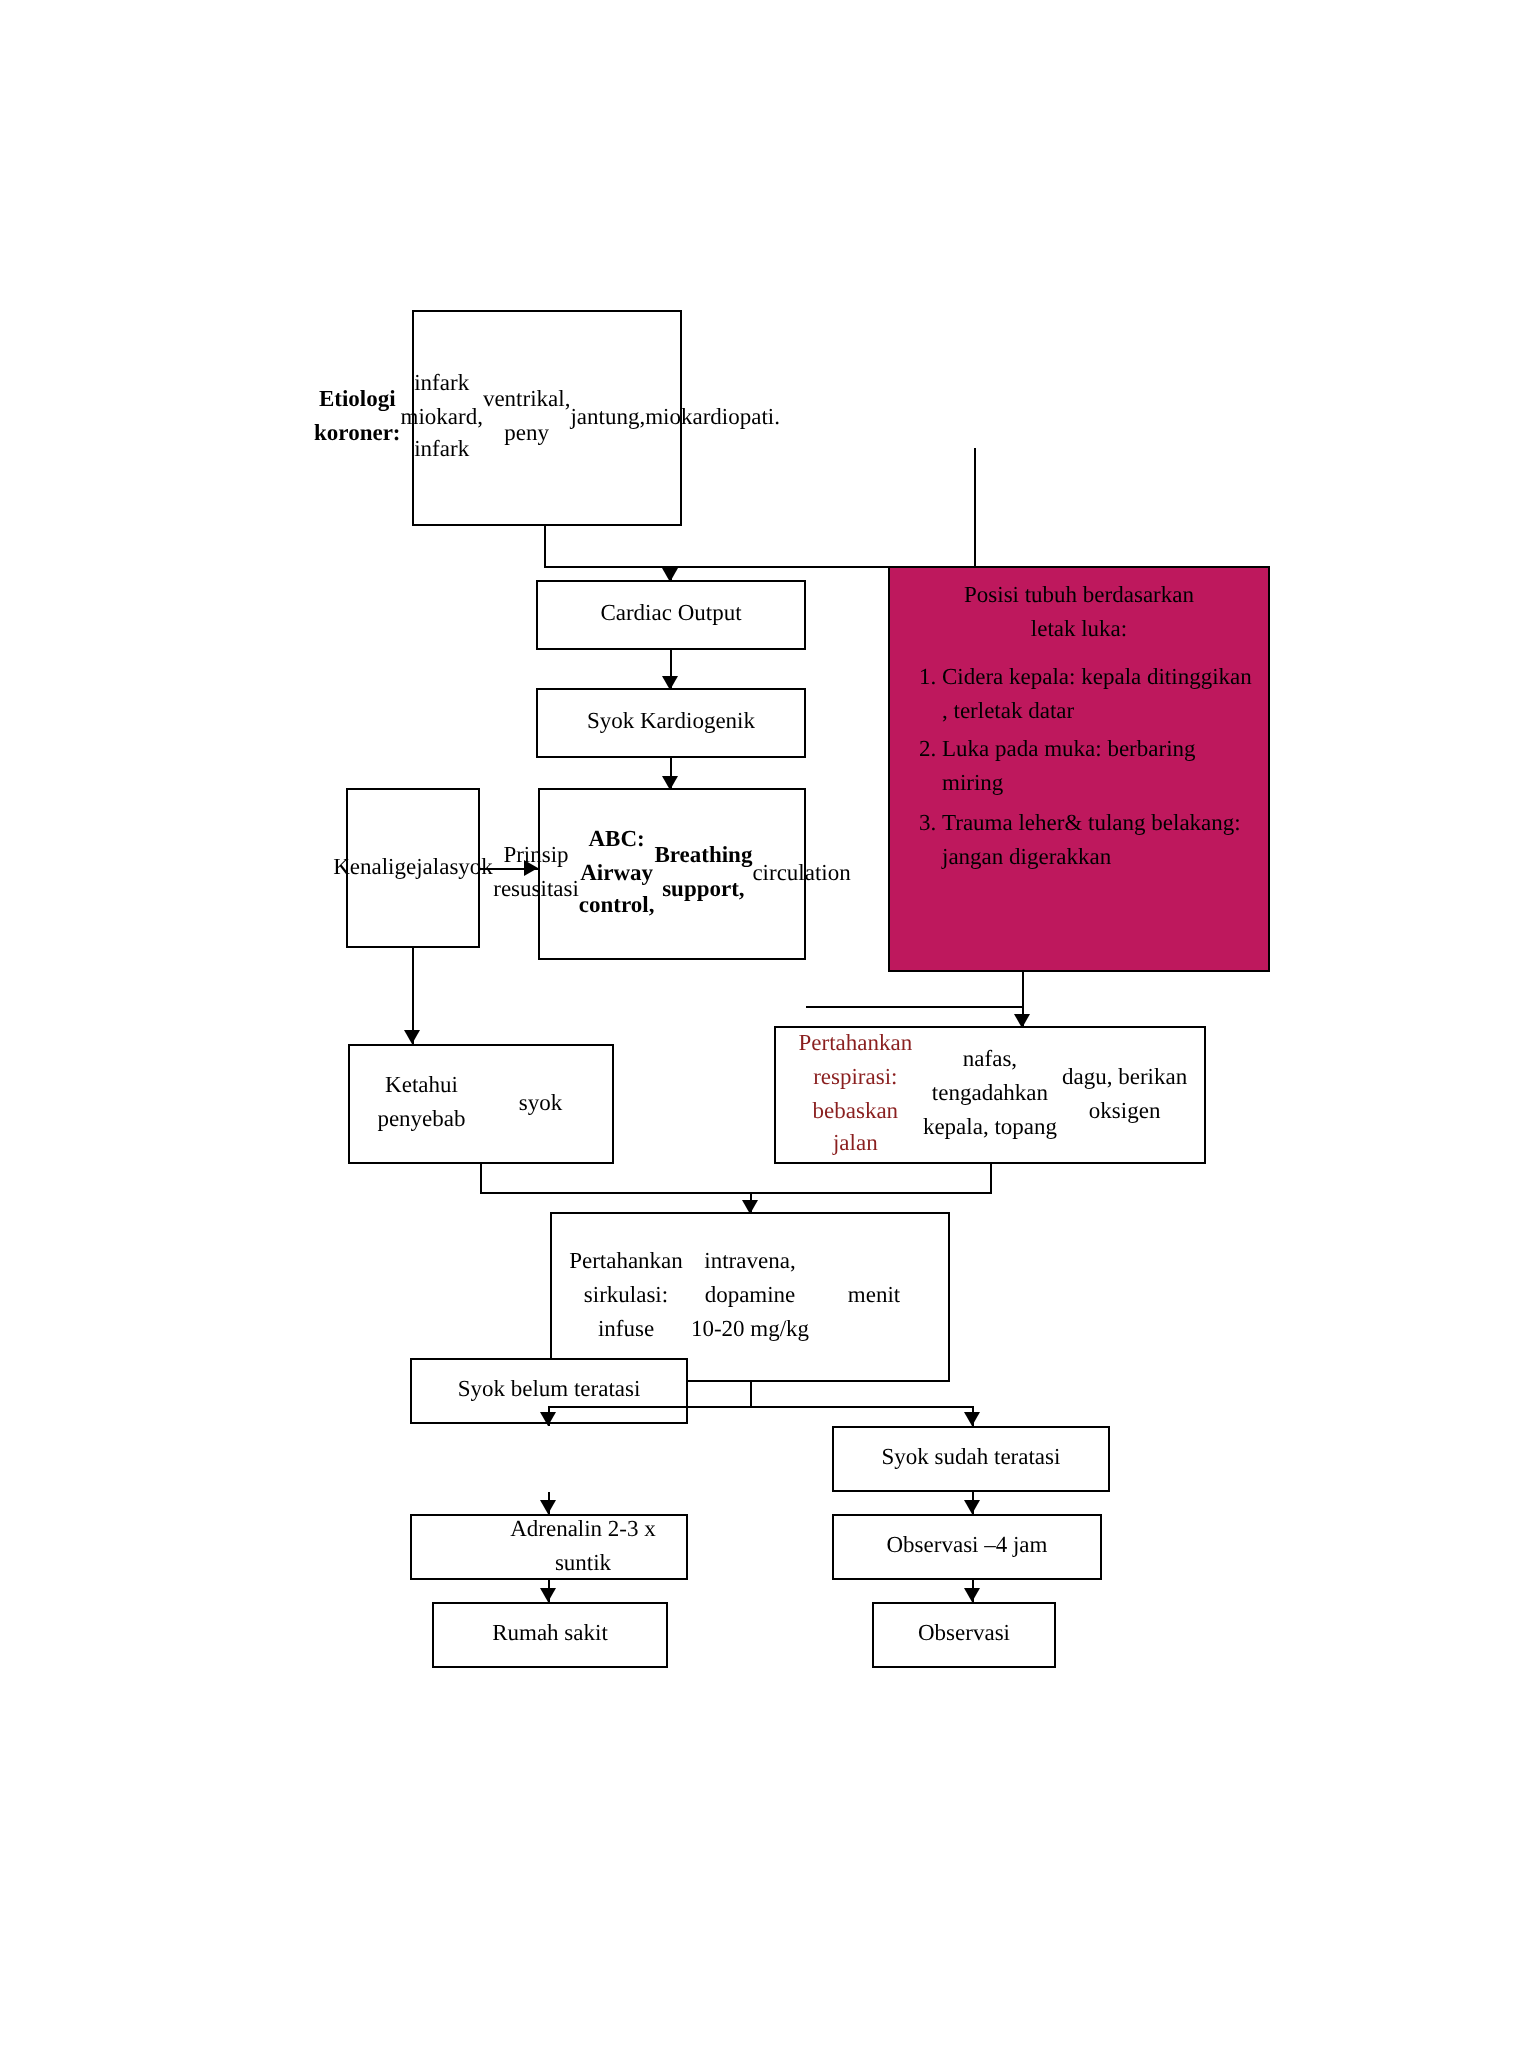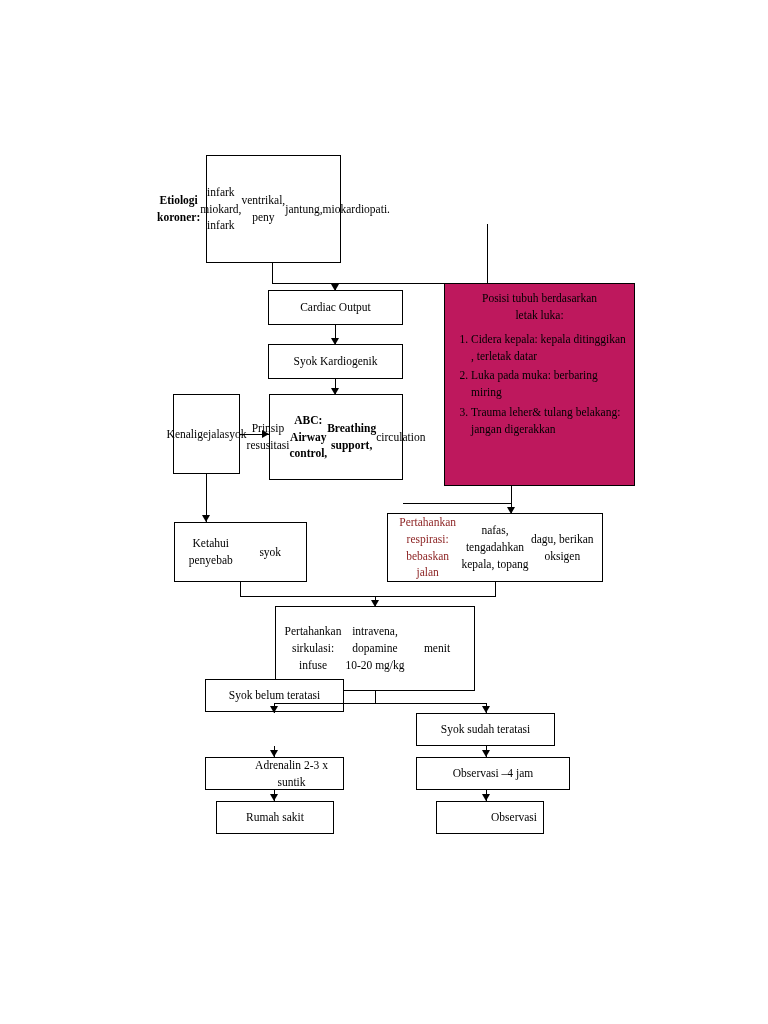--- a/index.html
+++ b/index.html
@@ -143,29 +143,29 @@
   </div>
 
   <div class="node" style="left:416px; top:713px; width:139px; height:33px;">
     <span class="ln">Syok sudah teratasi</span>
   </div>
 
   <div class="node" style="left:205px; top:757px; width:139px; height:33px;padding-left:40px;">
     <span class="ln">Adrenalin 2-3 x suntik</span>
   </div>
 
-  <div class="node" style="left:416px; top:757px; width:154px; height:33px;">
+  <div class="node" style="left:416px; top:757px; width:135px; height:33px;">
     <span class="ln">Observasi –4 jam</span>
   </div>
 
   <div class="node" style="left:216px; top:801px; width:118px; height:33px;">
     <span class="ln">Rumah sakit</span>
   </div>
 
-  <div class="node" style="left:436px; top:801px; width:108px; height:33px;text-align:right;">
+  <div class="node" style="left:436px; top:801px; width:92px; height:33px;">
     <span class="ln">Observasi</span>
   </div>
 
   <div class="connector" style="left:272px; top:263px; width:1px; height:20px;"></div>
   <div class="connector" style="left:272px; top:283px; width:64px; height:1px;"></div>
   <div class="connector" style="left:335px; top:283px; width:1px; height:7px;"></div>
   <div class="arrowhead arrow-down" style="left:331px; top:284px;"></div>
 
   <div class="connector" style="left:487px; top:224px; width:1px; height:59px;"></div>
   <div class="connector" style="left:336px; top:283px; width:152px; height:1px;"></div>

